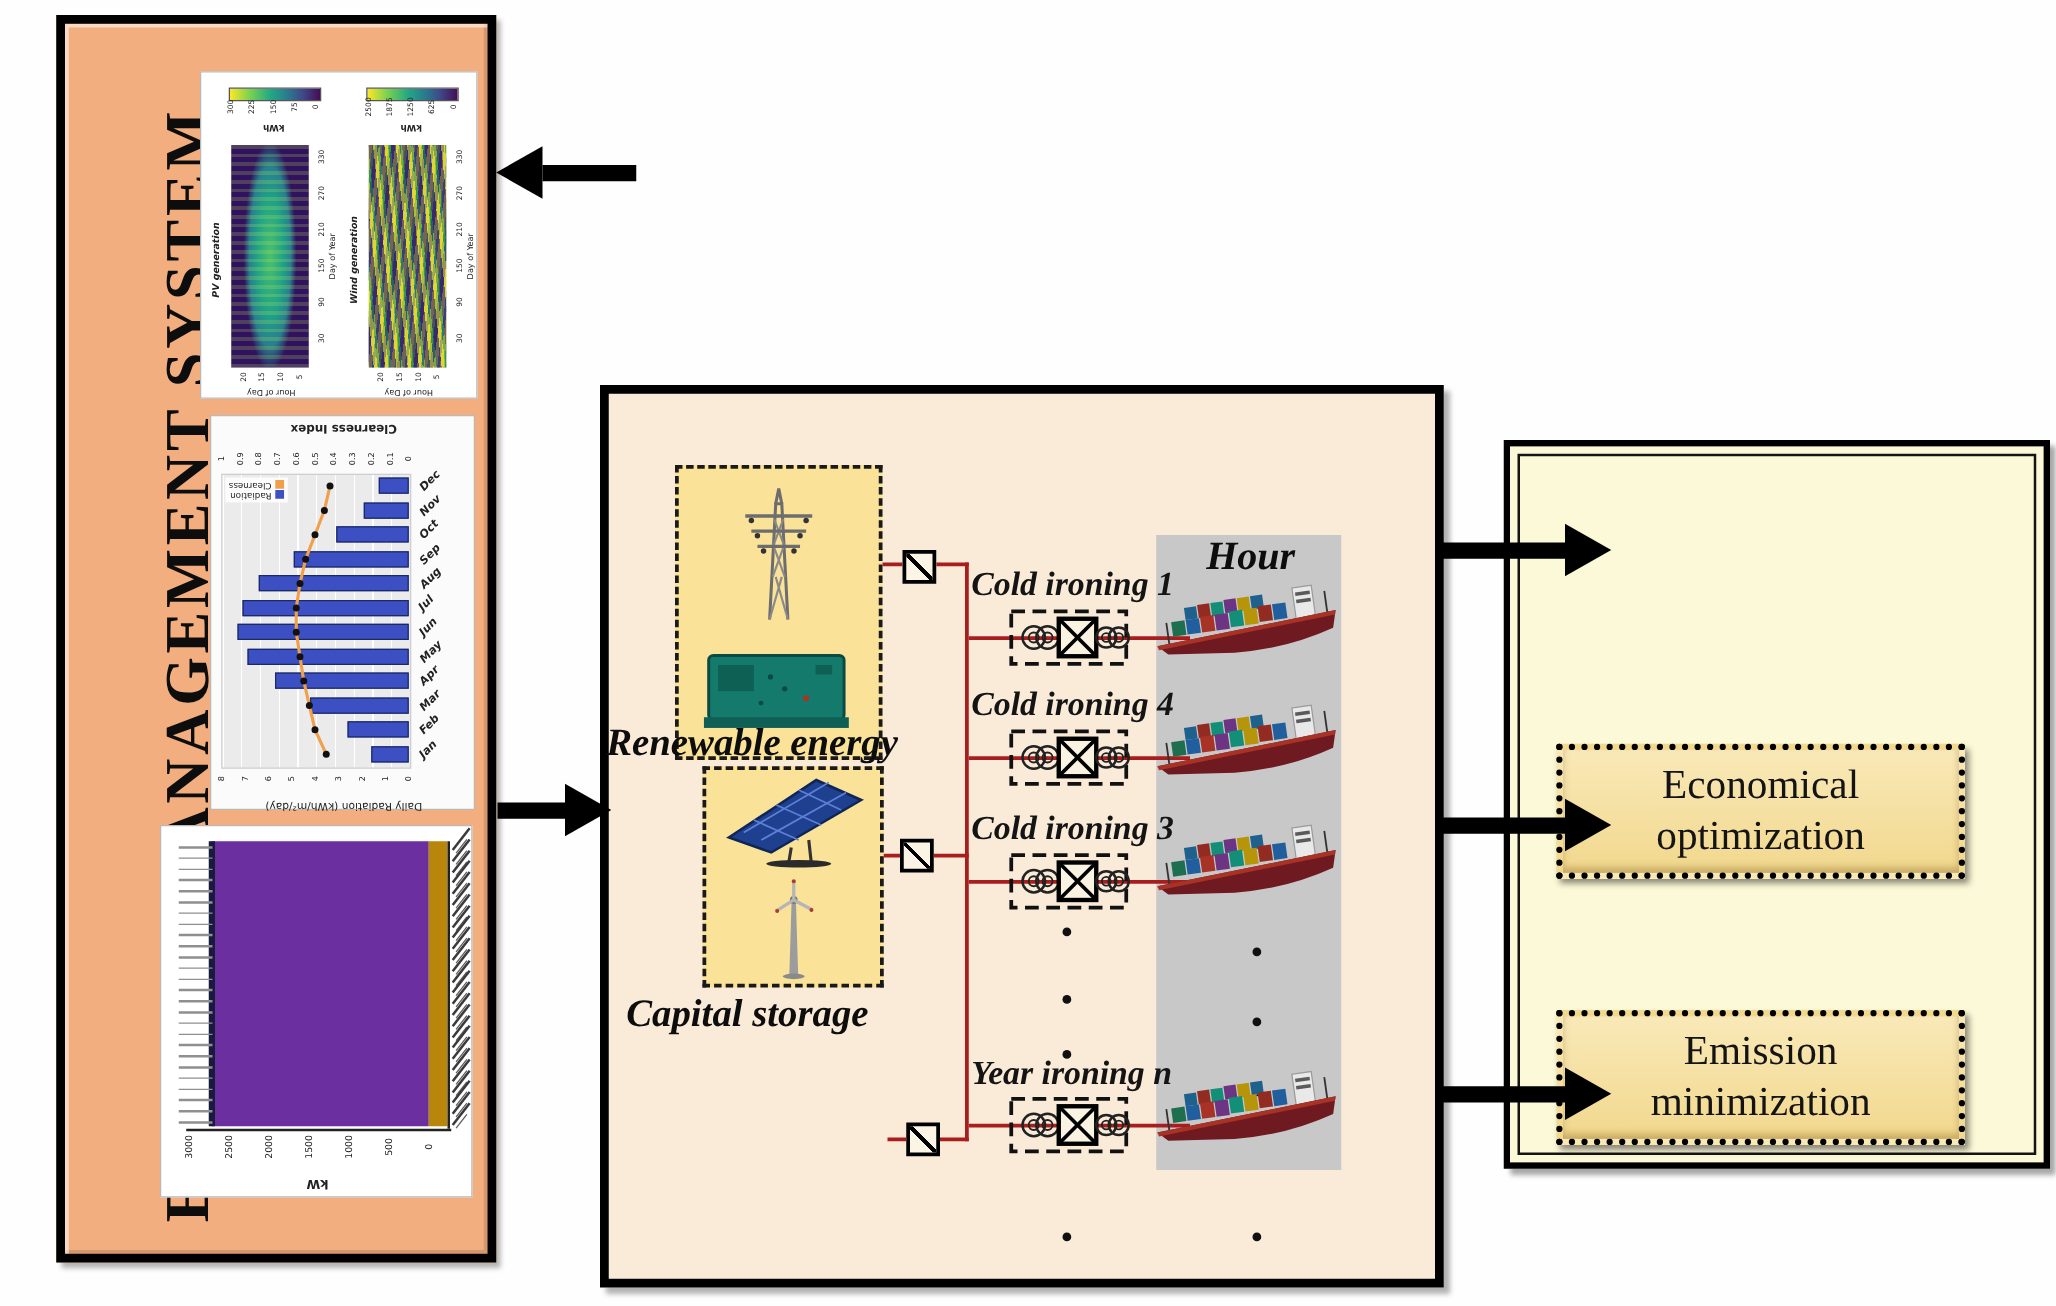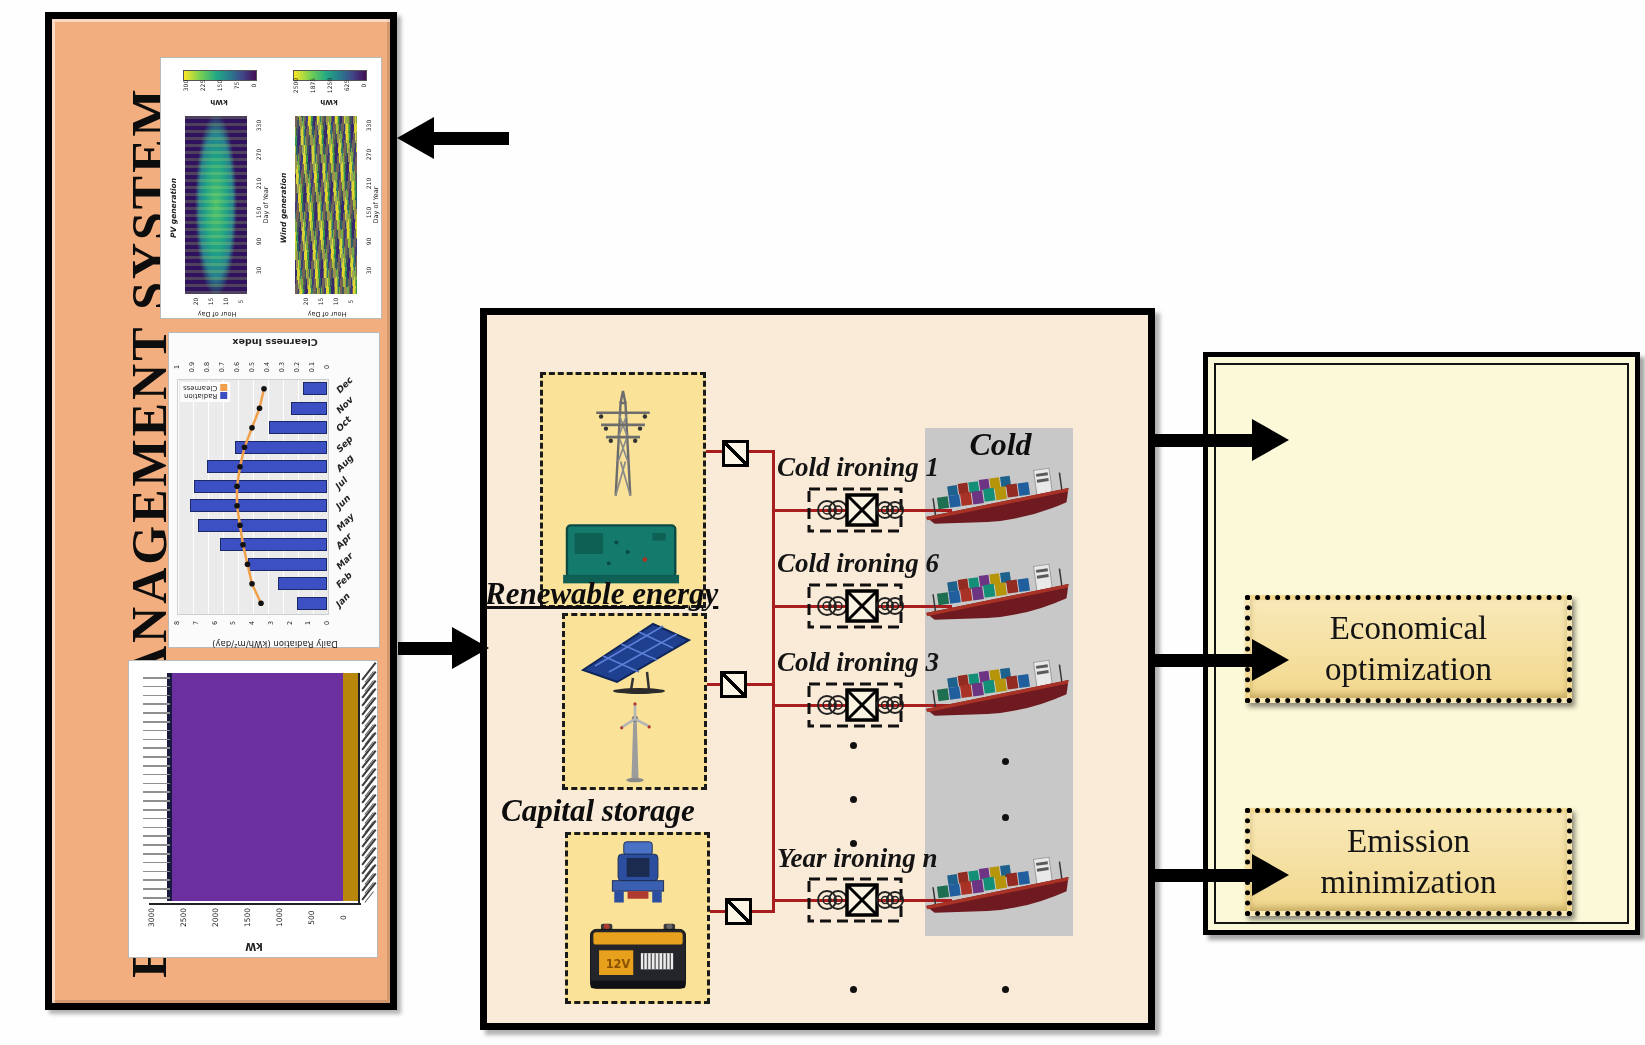--- a/index.html
+++ b/index.html
@@ -369,45 +369,34 @@
 
   <div class="src-box" style="left:540px;top:372px;width:166px;height:236px;">
     <span><svg width="78" height="112" viewBox="0 0 60 92">
           <use href="#sym-tower" xlink:href="#sym-tower"></use>
         </svg></span>
     <span><svg width="126" height="76" viewBox="0 0 130 80">
           <use href="#sym-genset" xlink:href="#sym-genset"></use>
         </svg></span>
   </div>
 
-  <div class="sec-title" style="left:485px;top:576px;text-decoration:underline;">Renewable energy</div>
+  <div class="sec-title" style="left:485px;top:576px;">Renewable energy</div>
   <div class="src-box" style="left:562px;top:613px;width:145px;height:177px;">
     <span><svg width="126" height="80" viewBox="0 0 124 80">
           <use href="#sym-solar" xlink:href="#sym-solar"></use>
         </svg></span>
     <span><svg width="62" height="84" viewBox="0 0 70 92">
           <use href="#sym-turbine" xlink:href="#sym-turbine"></use>
         </svg></span>
   </div>
 
   <div class="sec-title" style="left:501px;top:793px;">Capital storage</div>
-  <div class="src-box" style="left:565px;top:832px;width:145px;height:172px;">
-    <span><svg width="88" height="74" viewBox="0 0 90 78">
-          <use href="#sym-pump" xlink:href="#sym-pump"></use>
-        </svg></span>
-    <span>
-      <svg width="106" height="76" viewBox="0 0 110 80">
-          <use href="#sym-battery" xlink:href="#sym-battery"></use>
-        <text x="21" y="53" font-size="12" font-weight="bold" fill="#8a5200" font-family="DejaVu Sans,sans-serif">12V</text>
-      </svg>
-    </span>
-  </div>
 
   <div class="ships-strip"></div>
-  <div class="ships-title">Cold</div>
+  <div class="ships-title">Hour</div>
 
   <div class="right-panel"></div>
   <div class="opt-box" style="top:808px;">
     <span>Emission minimization</span>
   </div>
   <div class="opt-box" style="top:595px;">
     <span>Economical optimization</span>
   </div>
 
 <div style="position: absolute; left: 706px; top: 449.5px; width: 16px; height: 3px; background: rgb(168, 29, 29);"></div>
@@ -430,21 +419,21 @@
         <circle cx="32" cy="24" r="4" fill="none" stroke="#222" stroke-width="1.5"></circle>
         <rect x="41" y="9" width="30" height="30" fill="#FBF3E2" stroke="#000" stroke-width="3.5"></rect>
         <line x1="41" y1="9" x2="71" y2="39" stroke="#000" stroke-width="3"></line>
         <line x1="71" y1="9" x2="41" y2="39" stroke="#000" stroke-width="3"></line>
         <circle cx="79" cy="24" r="8" fill="none" stroke="#222" stroke-width="2"></circle>
         <circle cx="89" cy="24" r="8" fill="none" stroke="#222" stroke-width="2"></circle>
         <circle cx="79" cy="24" r="3.5" fill="none" stroke="#222" stroke-width="1.5"></circle>
         <circle cx="89" cy="24" r="3.5" fill="none" stroke="#222" stroke-width="1.5"></circle>
       </svg></div>
     <div style="position: absolute; left: 775px; top: 604.5px; width: 177px; height: 3px; background: rgb(168, 29, 29);"></div>
-    <div class="ci-label" style="position: absolute; left: 777px; top: 548px;">Cold ironing 6</div>
+    <div class="ci-label" style="position: absolute; left: 777px; top: 548px;">Cold ironing 4</div>
     <div style="position: absolute; left: 806px; top: 582px; width: 98px; height: 48px;"><svg width="98" height="48" viewBox="0 0 98 48">
         <rect x="3" y="3" width="92" height="42" fill="none" stroke="#111" stroke-width="3" stroke-dasharray="11 6"></rect>
         <circle cx="21" cy="24" r="9" fill="none" stroke="#222" stroke-width="2"></circle>
         <circle cx="32" cy="24" r="9" fill="none" stroke="#222" stroke-width="2"></circle>
         <circle cx="21" cy="24" r="4" fill="none" stroke="#222" stroke-width="1.5"></circle>
         <circle cx="32" cy="24" r="4" fill="none" stroke="#222" stroke-width="1.5"></circle>
         <rect x="41" y="9" width="30" height="30" fill="#FBF3E2" stroke="#000" stroke-width="3.5"></rect>
         <line x1="41" y1="9" x2="71" y2="39" stroke="#000" stroke-width="3"></line>
         <line x1="71" y1="9" x2="41" y2="39" stroke="#000" stroke-width="3"></line>
         <circle cx="79" cy="24" r="8" fill="none" stroke="#222" stroke-width="2"></circle>

